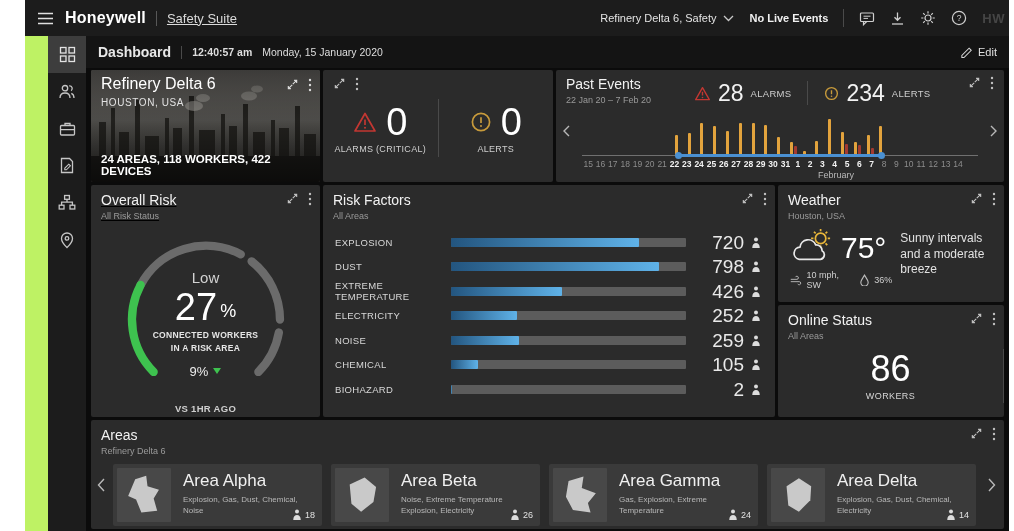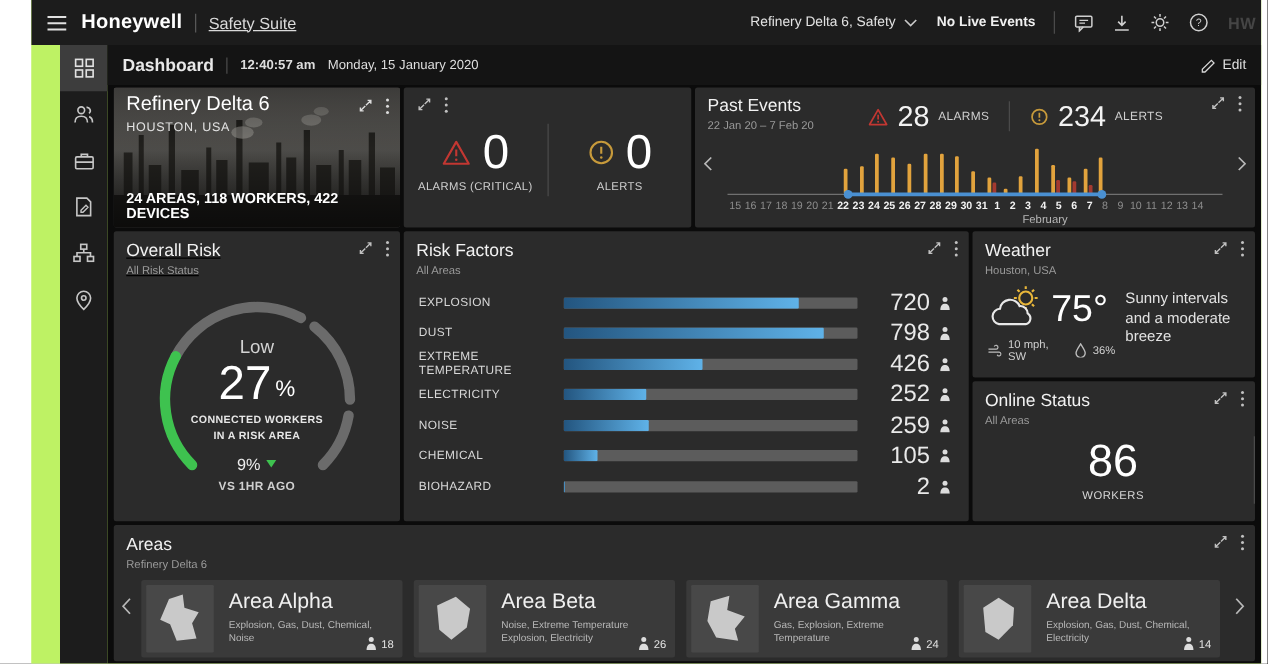--- a/index.html
+++ b/index.html
@@ -109,21 +109,21 @@
   .gauge-text { position: absolute; inset: 0; display: flex; flex-direction: column; align-items: center; }
   .g-level { margin-top: 48px; font-size: 15px; color: #d2d2d2; }
   .g-valrow { display: flex; align-items: flex-start; margin-top: 2px; }
   .g-val { font-size: 38px; font-weight: 300; color: #fff; line-height: 1; }
   .g-unit { font-size: 18px; color: #fff; margin-top: 13px; margin-left: 3px; }
   .g-cap { font-size: 8.5px; color: #e6e6e6; font-weight: 700; letter-spacing: .3px; line-height: 1.5; text-align: center; margin-top: 3px; }
   .g-delta { display: flex; align-items: center; gap: 5px; margin-top: 9px; }
   .g-delta-val { font-size: 13px; color: #ececec; }
   .tri-down { width: 0; height: 0; border-left: 4px solid transparent;
     border-right: 4px solid transparent; border-top: 6px solid #3ec24f; }
-  .g-vs { font-size: 9.5px; color: #cfcfcf; font-weight: 700; margin-top: 5px; letter-spacing: .3px; }
+  .g-vs { font-size: 9.5px; color: #cfcfcf; font-weight: 700; margin-top: 24px; letter-spacing: .3px; }
 
   
   .factors-card { flex: 1; }
   .rf-body { padding: 9px 12px 0 12px; }
   .rf-row { display: flex; align-items: center; height: 24.5px; }
   .rf-label { width: 116px; font-size: 9.5px; color: #d8d8d8; letter-spacing: .3px; }
   .rf-track { flex: 1; height: 9px; background: #5c5c5c; border-radius: 1px; position: relative; overflow: hidden; }
   .rf-fill { position: absolute; left: 0; top: 0; bottom: 0; border-radius: 1px;
     background: linear-gradient(90deg, #23557f, #5fb2e8); }
   .rf-val { width: 50px; text-align: right; font-size: 19px; font-weight: 300; color: #e9e9e9; margin-left: 8px; line-height: 1; }

